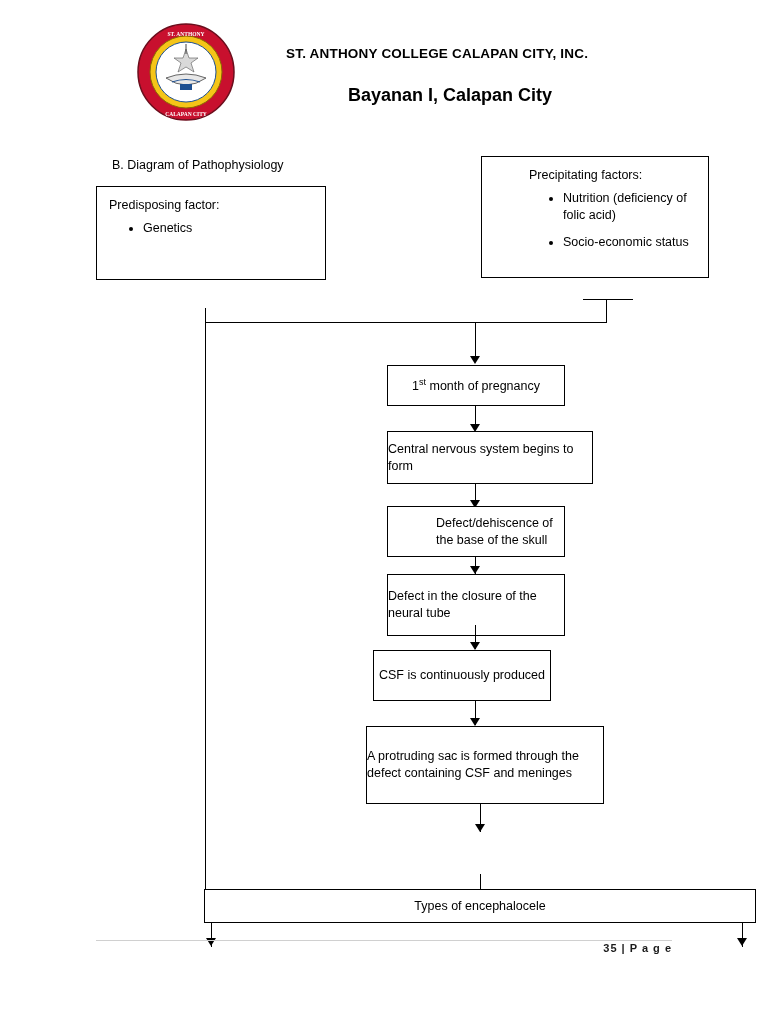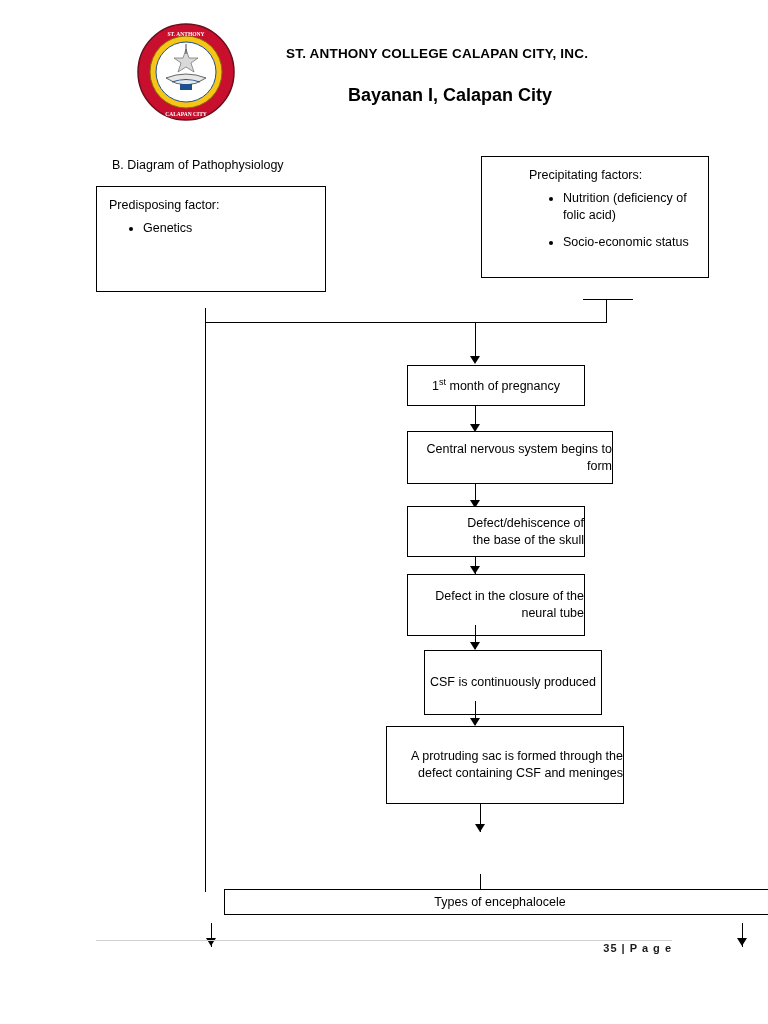--- a/index.html
+++ b/index.html
@@ -59,22 +59,21 @@
     border: 1px solid #000000;
     background: #ffffff;
     box-sizing: border-box;
     font-size: 12.5px;
     line-height: 1.35;
   }
   .box-center {
     display: flex;
     align-items: center;
     justify-content: center;
-    text-align: right;
-    margin-left: 20px;
+    text-align: left;
   }
   .box-pad {
     padding: 10px 12px;
   }
   .bullets {
     margin: 0;
     padding-left: 34px;
   }
   .bullets li {
     margin-bottom: 10px;
@@ -146,21 +145,21 @@
       <text x="50" y="14" font-size="5.5" font-family="Liberation Serif, serif" fill="#ffffff" text-anchor="middle" font-weight="bold">ST. ANTHONY</text>
       <text x="50" y="94" font-size="5.5" font-family="Liberation Serif, serif" fill="#ffffff" text-anchor="middle" font-weight="bold">CALAPAN CITY</text>
     </svg>
   </div>
 
   <div class="header-title">ST. ANTHONY COLLEGE CALAPAN CITY, INC.</div>
   <div class="header-sub">Bayanan I, Calapan City</div>
 
   <div class="section-label">B.  Diagram of Pathophysiology</div>
 
-  <div class="box box-pad" style="left:96px; top:186px; width:230px; height:106px;">
+  <div class="box box-pad" style="left:96px; top:186px; width:230px; height:94px;">
     <p class="box-title">Predisposing factor:</p>
     <ul class="bullets">
       <li>Genetics</li>
     </ul>
   </div>
 
   <div class="box box-pad" style="left:481px; top:156px; width:228px; height:122px;padding-left:47px;">
     <p class="box-title">Precipitating factors:</p>
     <ul class="bullets">
       <li>Nutrition (deficiency of folic acid)</li>
@@ -192,31 +191,31 @@
   <div class="arrow-down" style="left:470px; top:500px;"></div>
 
   <div class="box box-center" style="left:387px; top:506px; width:178px; height:51px;padding-left:48px;">Defect/dehiscence of the base of the skull</div>
   <div class="vline" style="left:475px; top:557px; height:17px;"></div>
   <div class="arrow-down" style="left:470px; top:566px;"></div>
 
   <div class="box box-center" style="left:387px; top:574px; width:178px; height:62px;">Defect in the closure of the neural tube</div>
   <div class="vline" style="left:475px; top:625px; height:24px;"></div>
   <div class="arrow-down" style="left:470px; top:642px;"></div>
 
-  <div class="box box-center" style="left:404px; top:650px; width:178px; height:65px;">CSF is continuously produced</div>
+  <div class="box box-center" style="left:373px; top:650px; width:178px; height:51px;">CSF is continuously produced</div>
   <div class="vline" style="left:475px; top:701px; height:24px;"></div>
   <div class="arrow-down" style="left:470px; top:718px;"></div>
 
   <div class="box box-center" style="left:366px; top:726px; width:238px; height:78px;">A protruding sac is formed through the defect containing CSF and meninges</div>
   <div class="vline" style="left:480px; top:804px; height:28px;"></div>
   <div class="arrow-down" style="left:475px; top:824px;"></div>
 
   <div class="vline" style="left:480px; top:874px; height:16px;"></div>
 
-  <div class="box box-center" style="left:204px; top:889px; width:552px; height:26px;">Types of encephalocele</div>
+  <div class="box box-center" style="left:204px; top:889px; width:552px; height:34px;">Types of encephalocele</div>
 
   <div class="vline" style="left:211px; top:923px; height:24px;"></div>
   <div class="arrow-down" style="left:206px; top:938px;"></div>
 
   <div class="vline" style="left:742px; top:923px; height:24px;"></div>
   <div class="arrow-down" style="left:737px; top:938px;"></div>
 
   <div class="footer-rule"></div>
   <div class="footer-text">
     <span class="pg">35</span>

